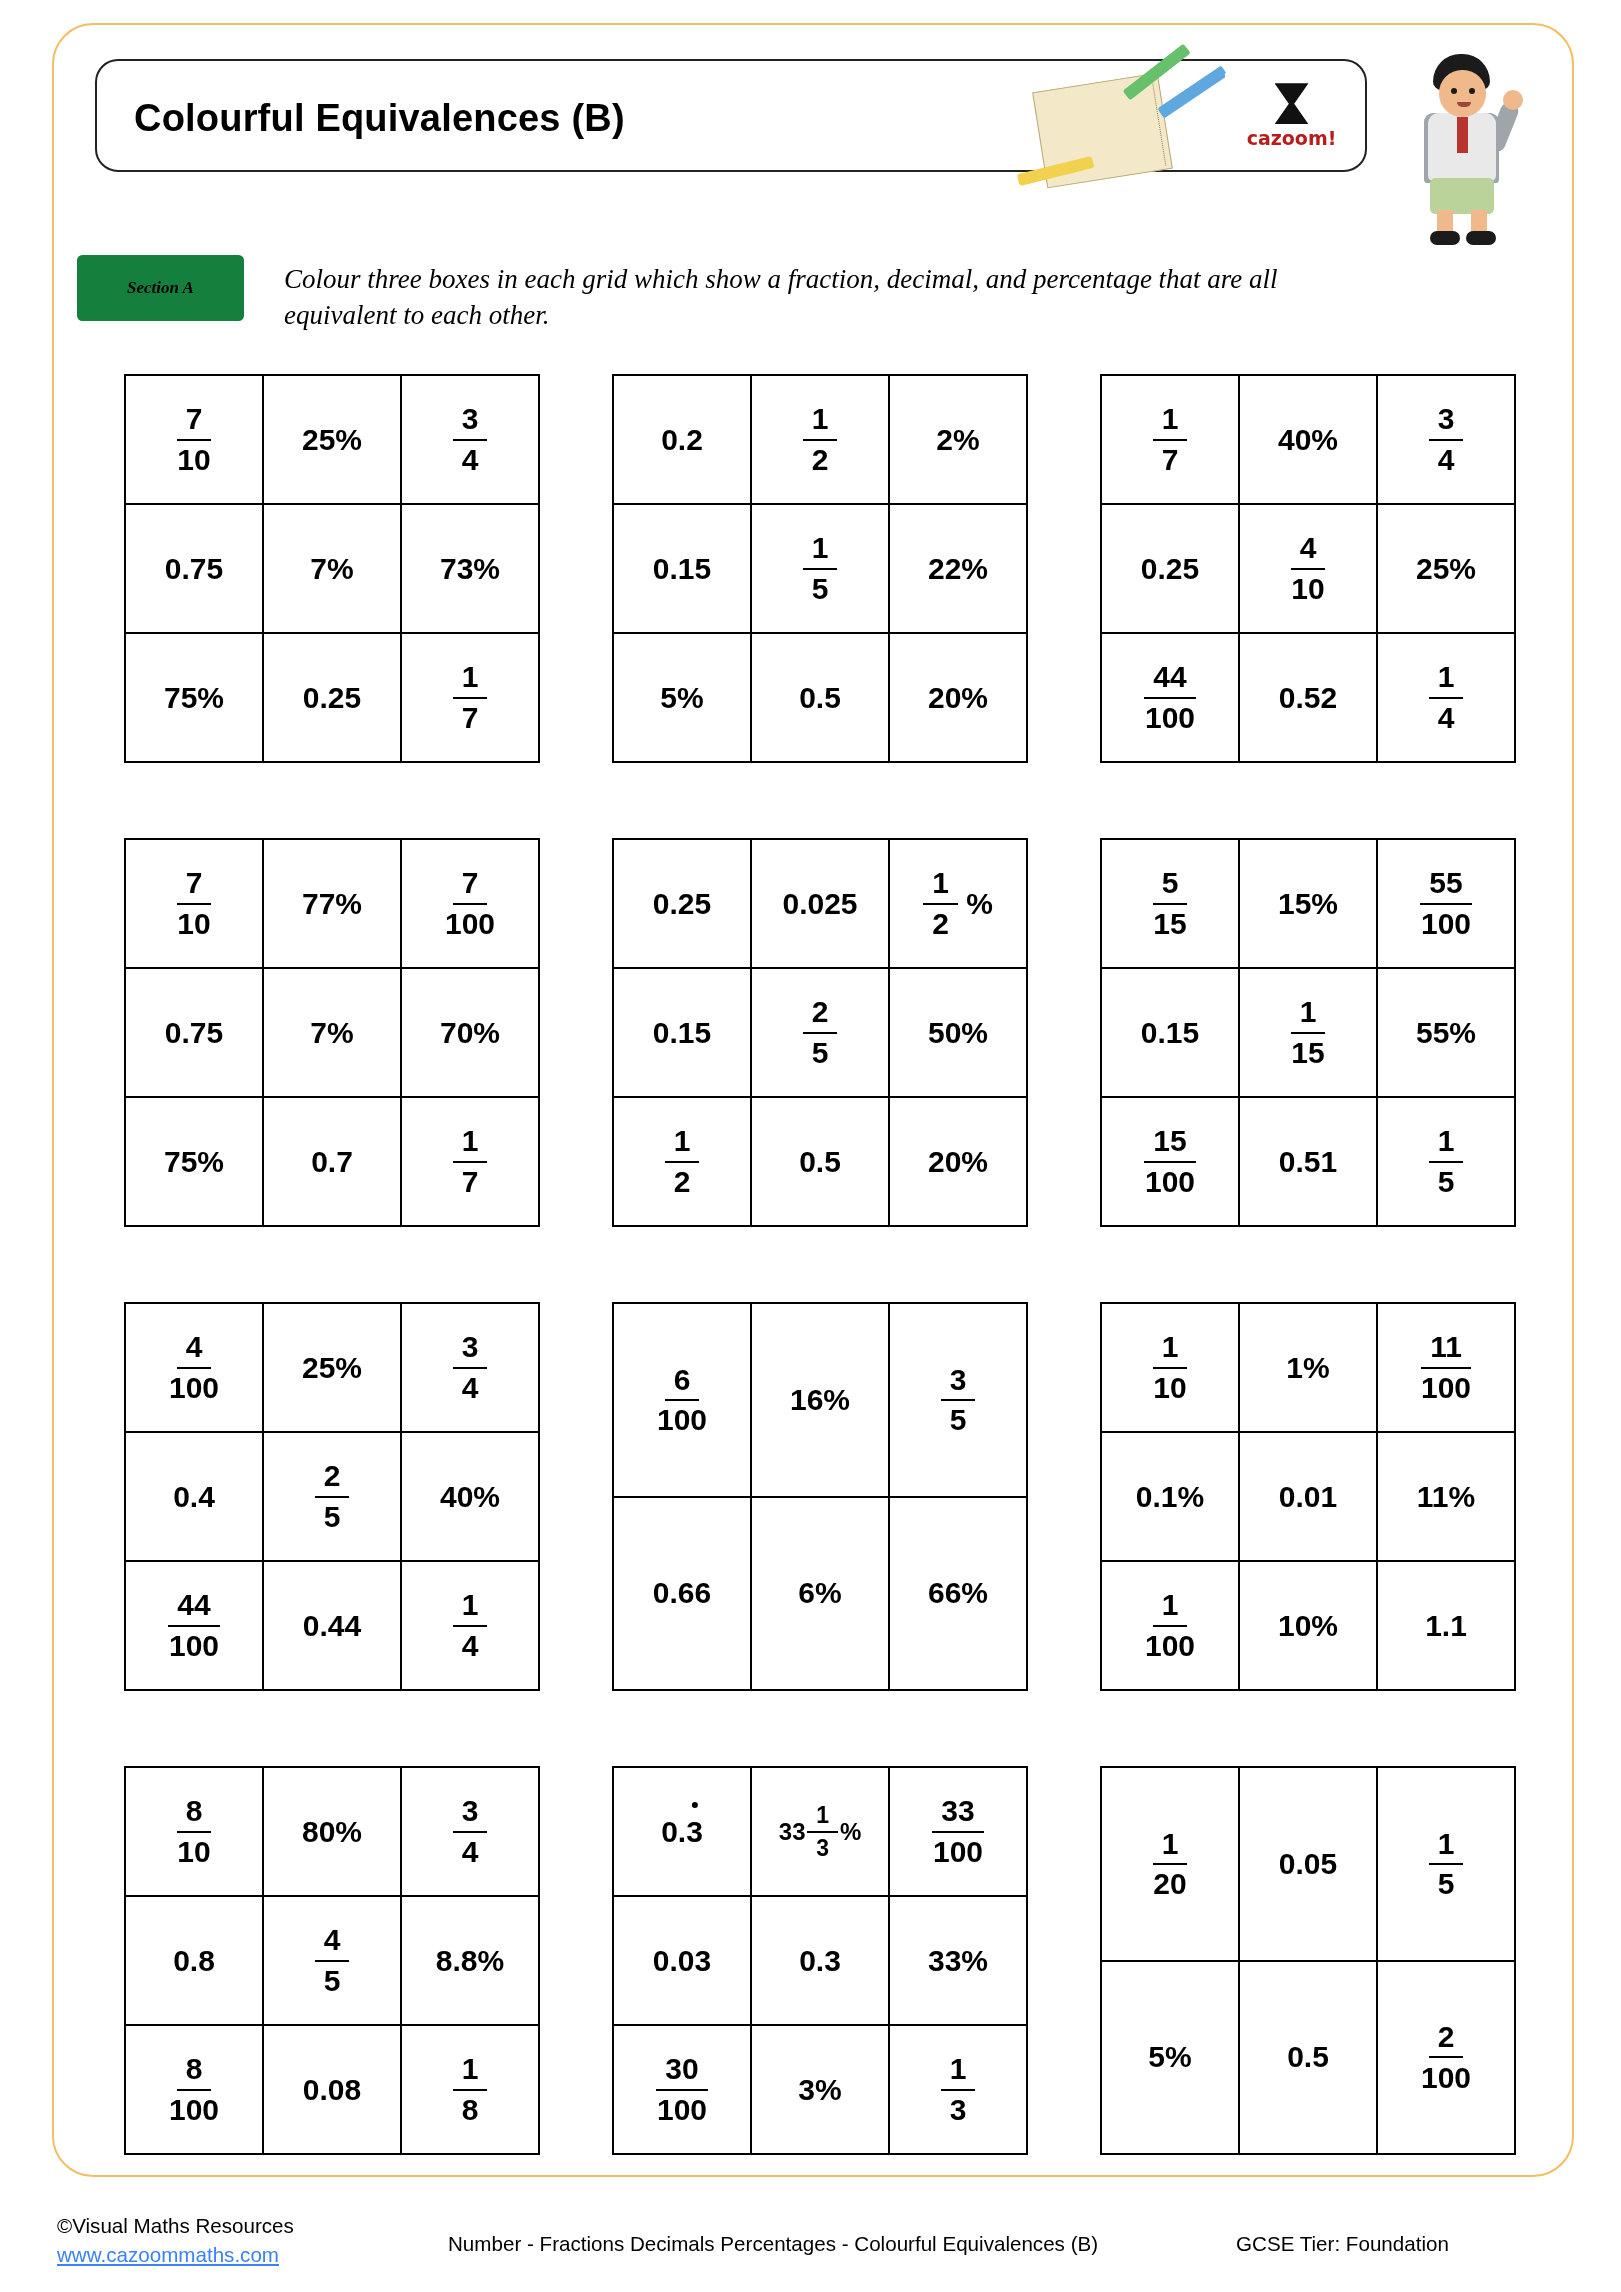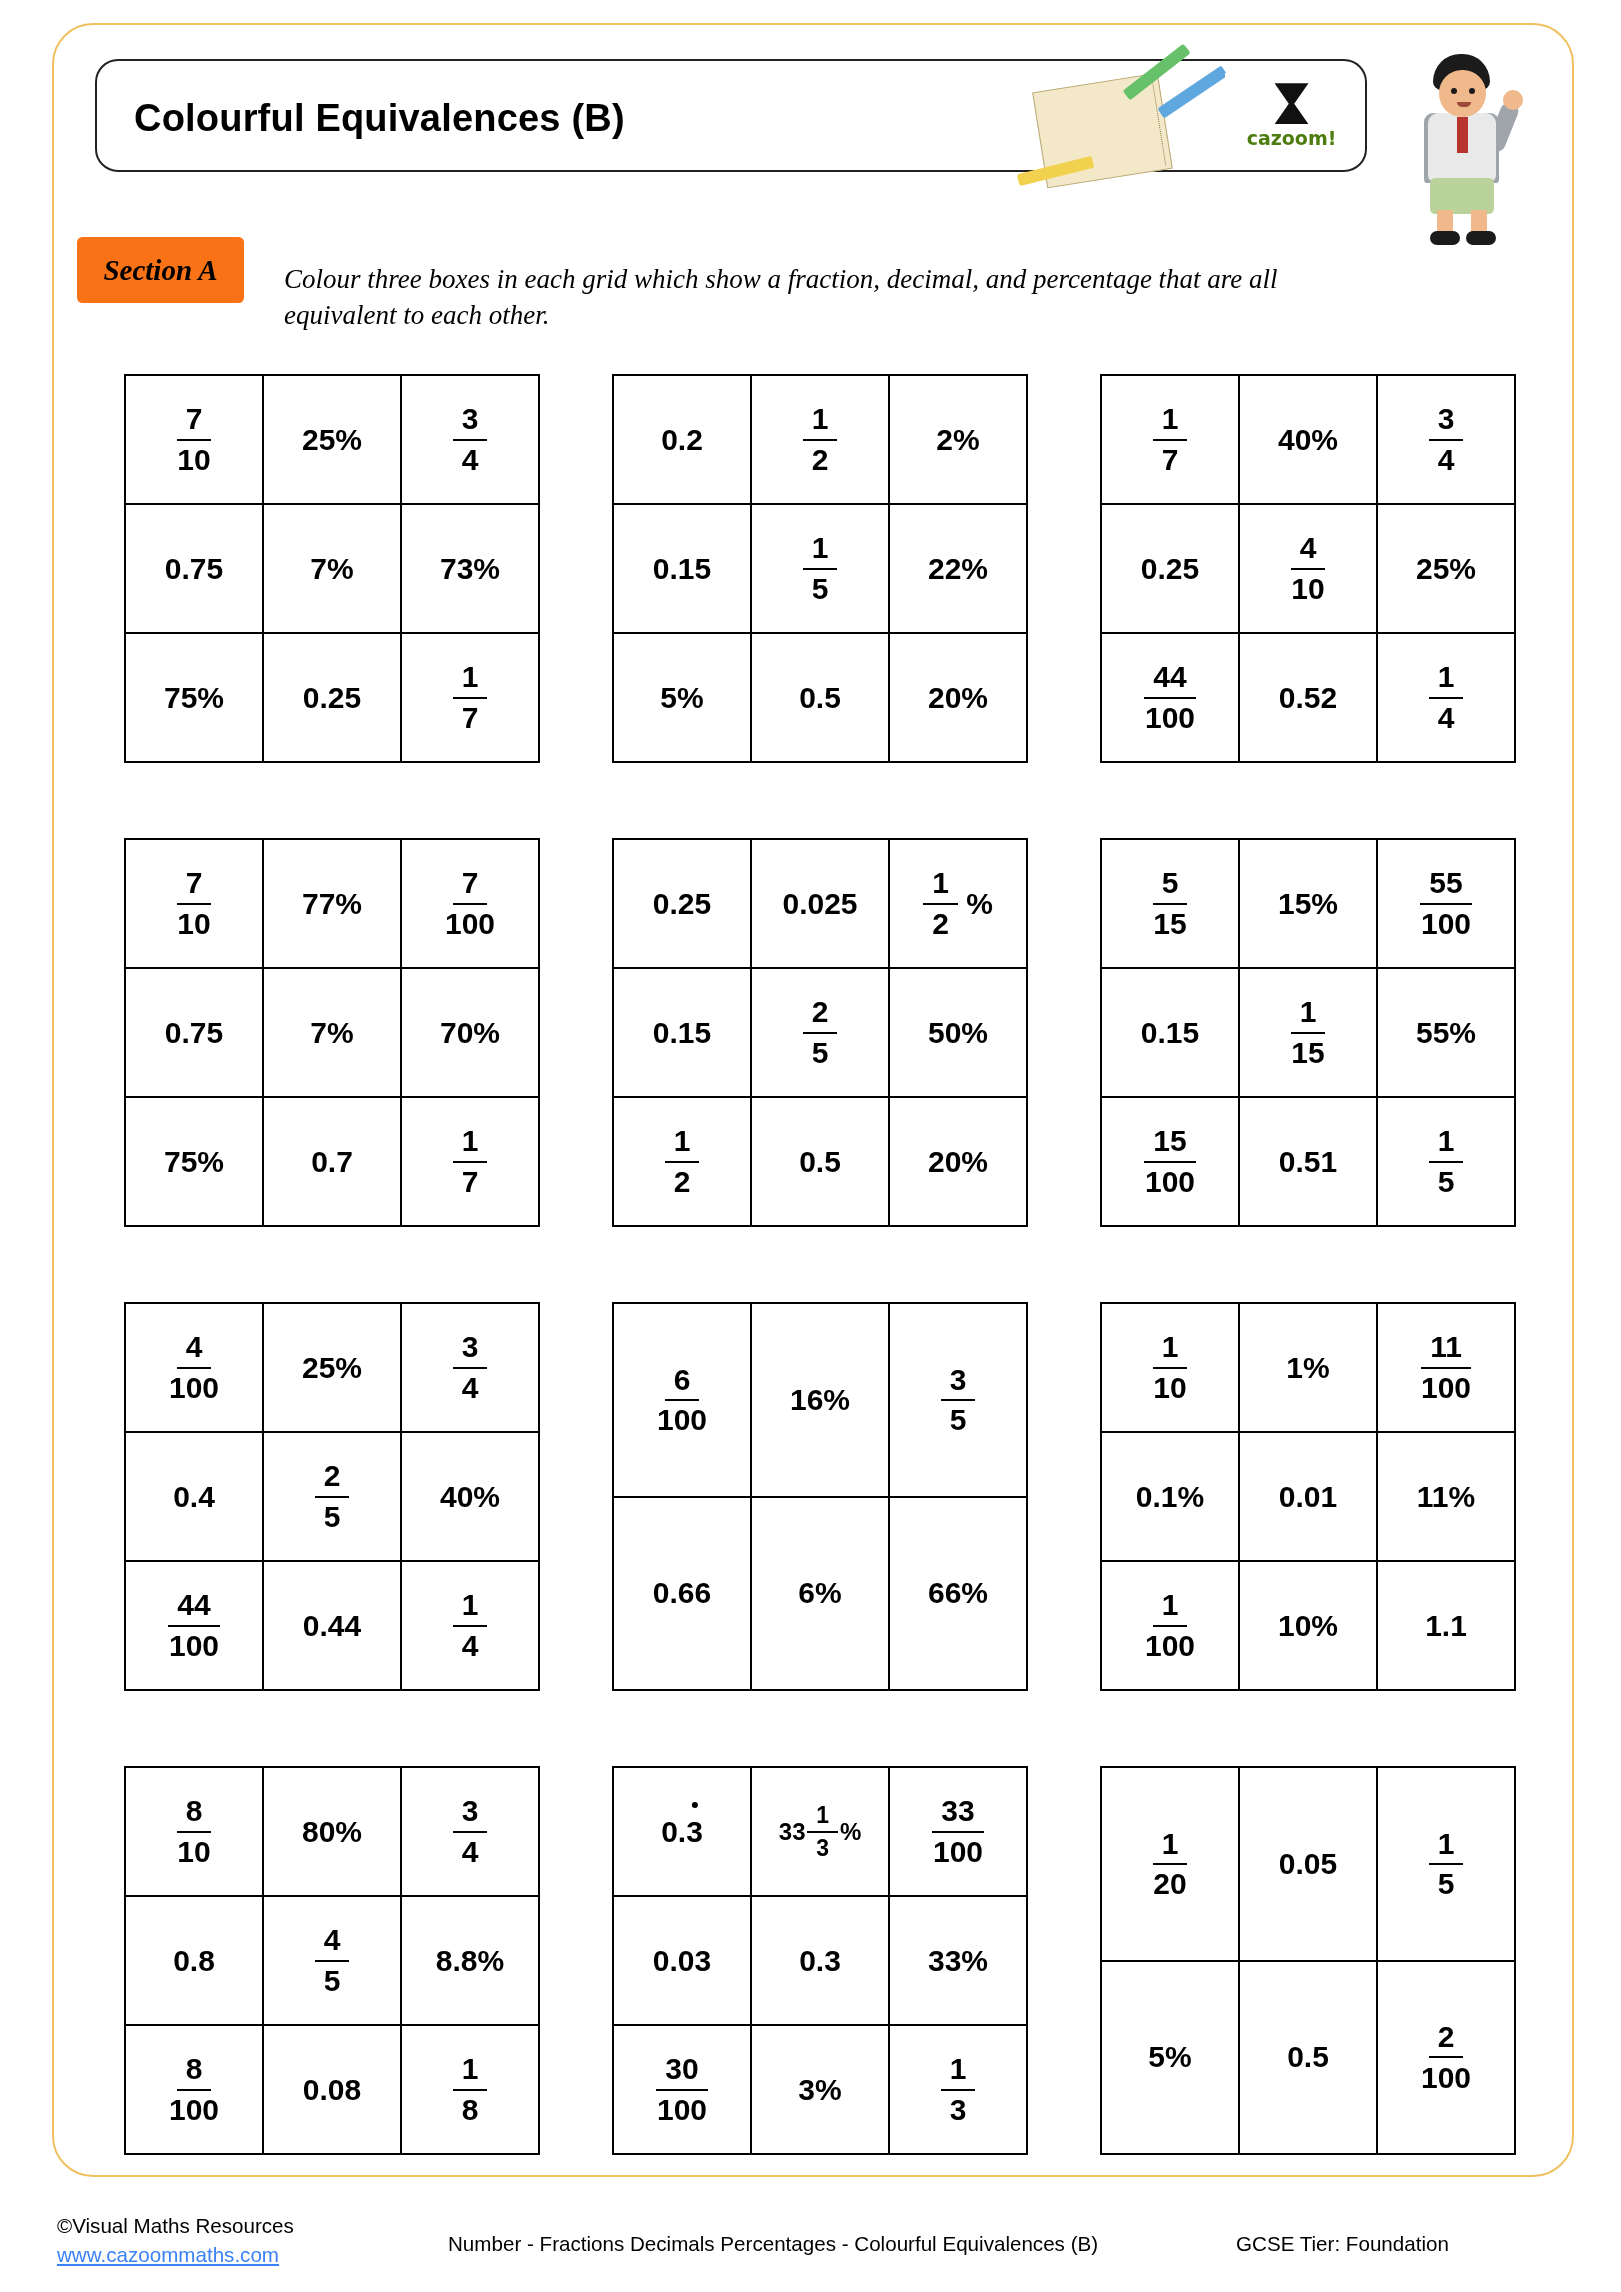--- a/index.html
+++ b/index.html
@@ -74,21 +74,21 @@
   .logo-glyph {
     width: 34px;
     height: 41px;
     background: #111;
     clip-path: polygon(0 0, 100% 0, 58% 50%, 100% 100%, 0 100%, 42% 50%);
   }
   .logo-word {
     font-family: "DejaVu Sans", sans-serif;
     font-size: 19px;
     font-weight: bold;
-    color: #4d7c0f;
+    color: #b91c1c;
     margin-top: 2.7px;
   }
 
   
   .notebook {
     position: absolute;
     left: 1039px;
     top: 82px;
     width: 125px;
     height: 95px;
@@ -137,32 +137,32 @@
   .boy .shorts { position:absolute; left:36px; top:124px; width:64px; height:36px; background:#b9d39a; border-radius:5.4px; }
   .boy .leg-l { position:absolute; left:43px; top:156px; width:16px; height:27px; background:#f0b98c; }
   .boy .leg-r { position:absolute; left:77px; top:156px; width:16px; height:27px; background:#f0b98c; }
   .boy .shoe-l { position:absolute; left:36px; top:177px; width:30px; height:14.3px; background:#1b1b1b; border-radius:7.2px; }
   .boy .shoe-r { position:absolute; left:72px; top:177px; width:30px; height:14.3px; background:#1b1b1b; border-radius:7.2px; }
 
   
   .section-tag {
     position: absolute;
     left: 77px;
-    top: 237px;
+    top: 255px;
     width: 167px;
     height: 66px;
-    background: #f97316;
+    background: #15803d;
     border-radius: 5.4px;
     display: flex;
     align-items: center;
     justify-content: center;
     font-family: "Liberation Serif", serif;
     font-weight: bold;
     font-style: italic;
-    font-size: 29px;
+    font-size: 17px;
   }
   .section-instructions {
     position: absolute;
     left: 284px;
     top: 253px;
     width: 1057px;
     font-family: "Liberation Serif", serif;
     font-style: italic;
     font-size: 27px;
     line-height: 36px;

